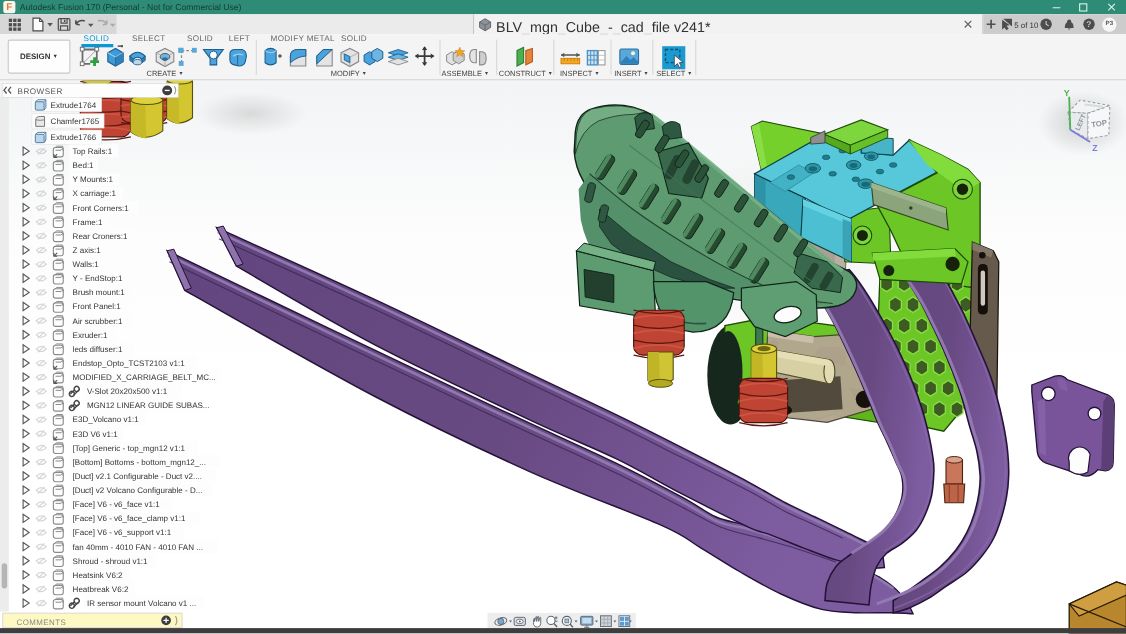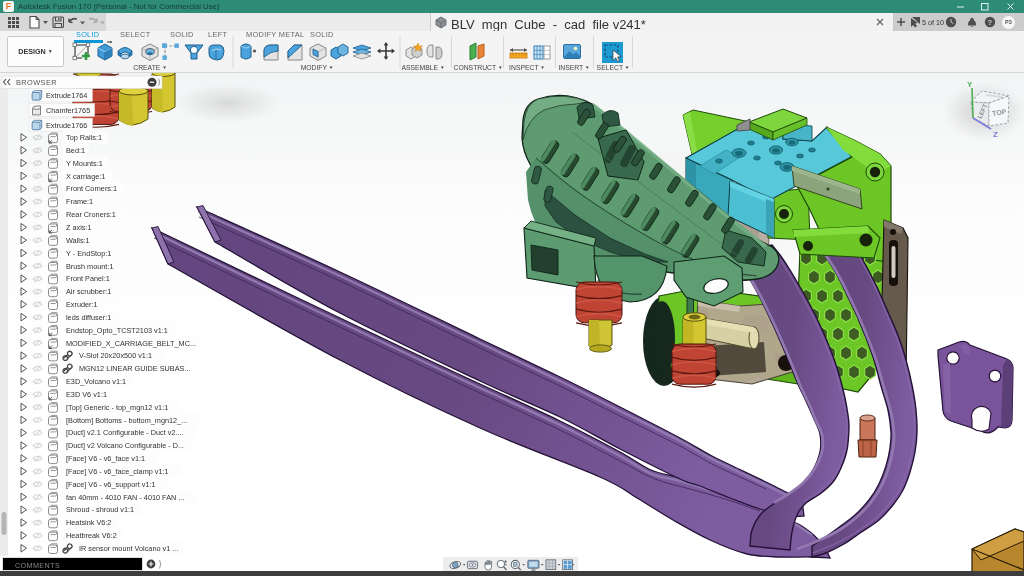--- a/index.html
+++ b/index.html
@@ -786,21 +786,21 @@
     <g>
       <use href="#arr" x="21" y="544.48"></use>
       <use href="#eye" x="33" y="544.8800000000001"></use>
       <use href="#cub" x="48" y="542.98"></use>
       <use href="#chn" x="63" y="543.7800000000001"></use>
       <rect x="76" y="542.1800000000001" width="109.2" height="12" fill="#fdfdfd" opacity="0.97"></rect>
       <text x="79" y="550.98" font-size="7.3" fill="#333">IR sensor mount Volcano v1 ...</text>
     </g>
   </svg>
 
-<div class="abs" style="left:2px;top:557px;width:141px;height:14px;background:#000000;border:1px solid #dcdcdc">
+<div class="abs" style="left:2px;top:557px;width:164px;height:14px;background:#fef9c3;border:1px solid #dcdcdc">
 <span style="position:absolute;left:12px;top:3px;font-size:7.2px;color:#888;letter-spacing:0.4px">COMMENTS</span>
   </div>
 <svg class="abs" style="left:146px;top:559px" width="20" height="12">
     <circle cx="5" cy="5" r="4.4" fill="#3d3d3d"></circle>
     <path d="M5,2.6 L5,7.4 M2.6,5 L7.4,5" stroke="#fff" stroke-width="1.1"></path>
     <path d="M13.5,1 Q16,5 13.5,9.5" stroke="#999" fill="none" stroke-width="1"></path>
   </svg>
 
 <svg style="position:absolute;left:443;top:557" width="140" height="17" viewBox="0 0 140 17">
     <rect x="0" y="0" width="135" height="15" fill="#ededee"></rect>

